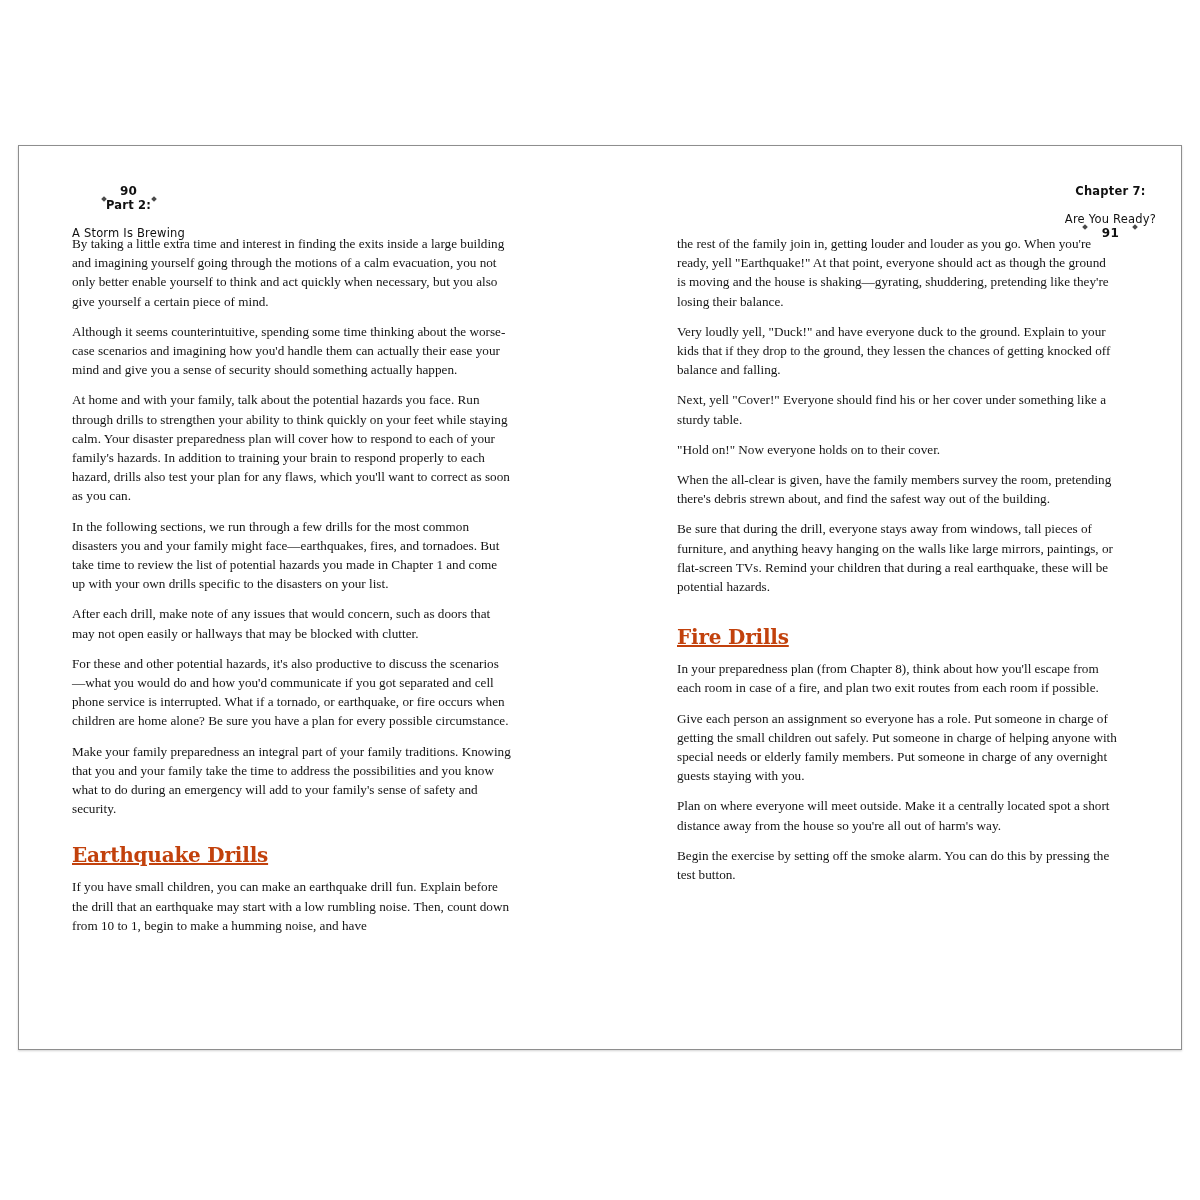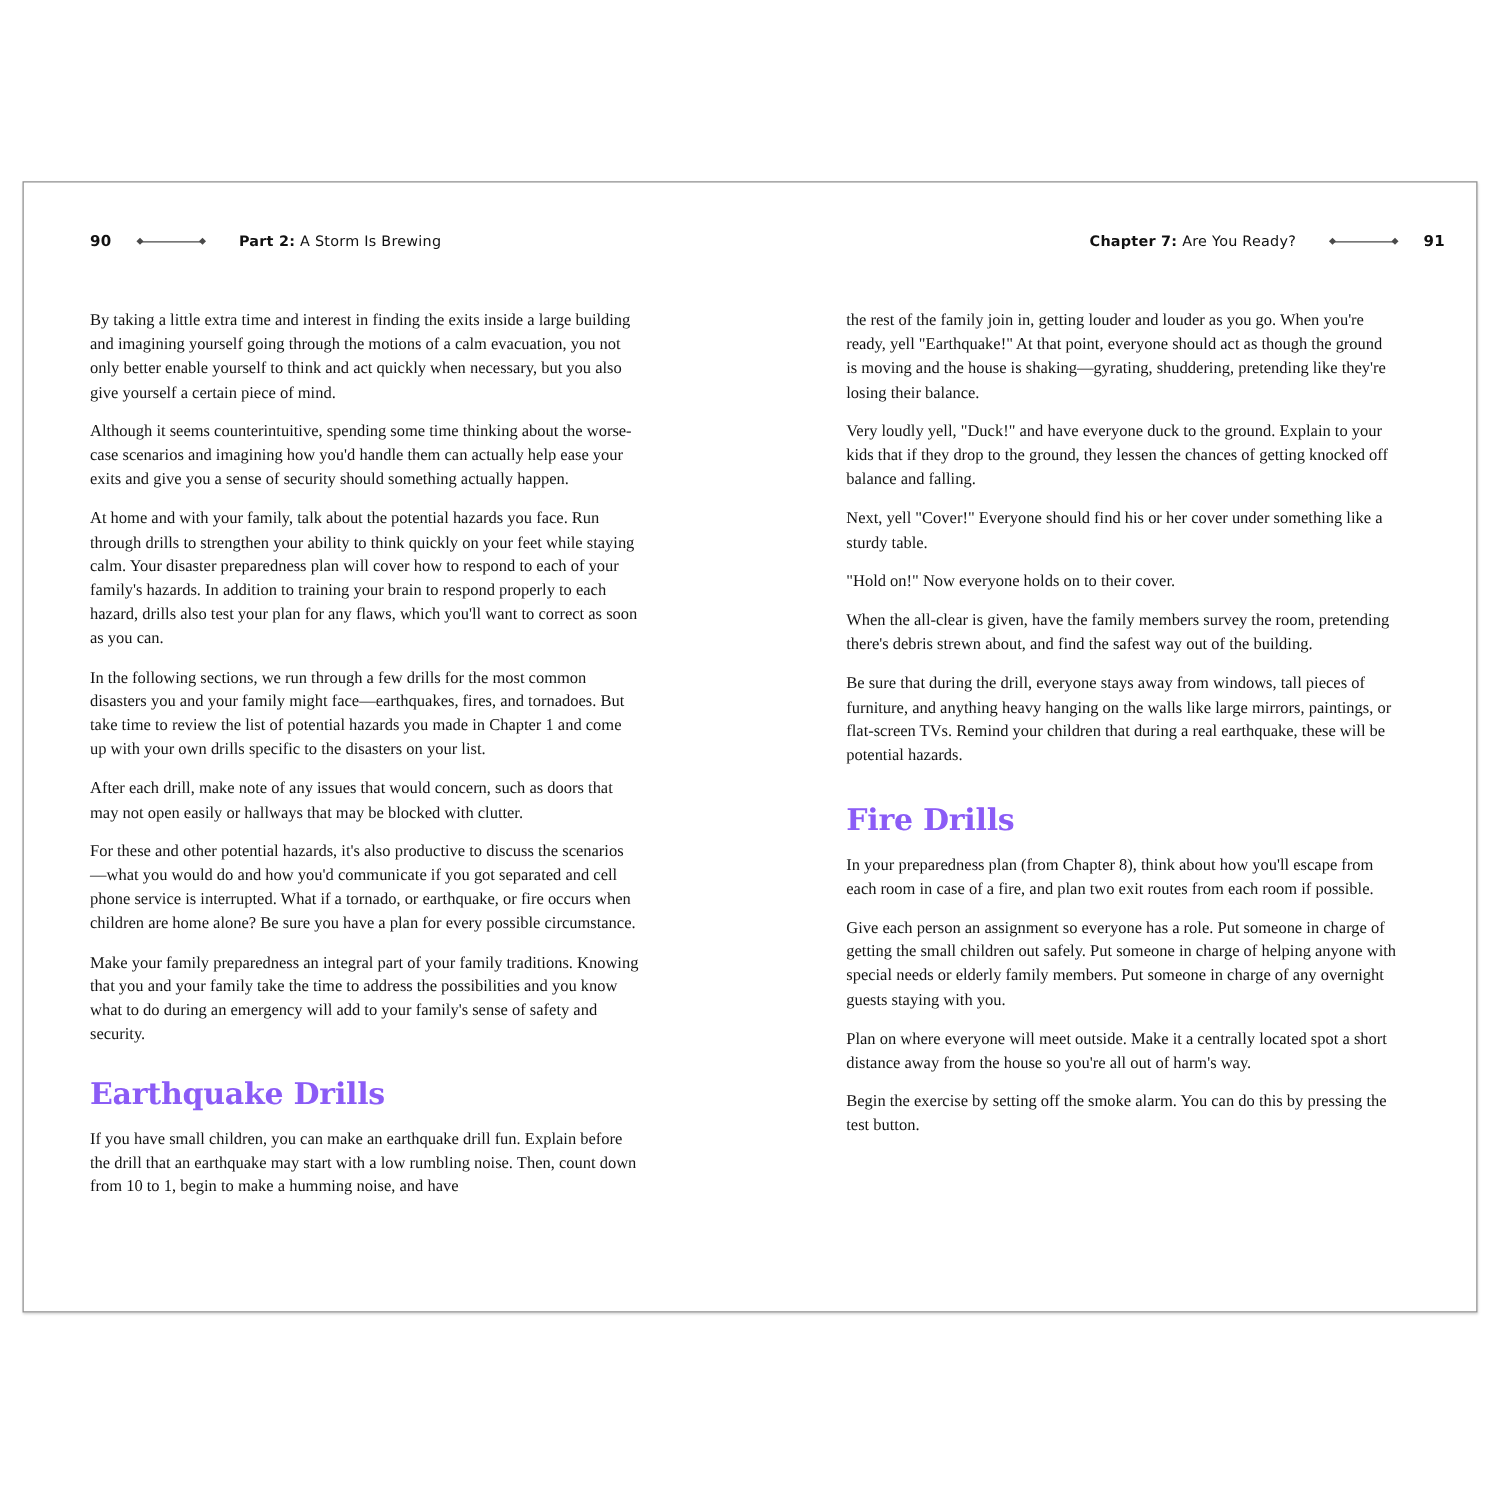--- a/index.html
+++ b/index.html
@@ -40,20 +40,21 @@
     position: absolute;
     top: 38px;
     height: 18px;
     display: flex;
     align-items: center;
     font-family: "DejaVu Sans", sans-serif;
     font-size: 11.5px;
     letter-spacing: 0.2px;
     color: #111111;
     white-space: nowrap;
+    flex-direction: column;
   }
   .running-head.left  { left: 53px;  }
   .running-head.right { right: 53px; }
 
   .folio {
     font-weight: bold;
     font-size: 12px;
   }
 
   .rule {
@@ -86,37 +87,38 @@
   .column {
     position: absolute;
     top: 88px;
     width: 440px;
     color: #121212;
   }
   .page-left  .column { left: 53px; }
   .page-right .column { left: 50px; }
 
   p.body {
-    margin: 12px 0 11px 0;
+    margin: 0 0 11px 0;
     font-family: "Liberation Serif", serif;
     font-size: 13.2px;
     line-height: 1.455;
     text-align: left;
     color: #141414;
     -webkit-font-smoothing: antialiased;
   }
 
   h2.section-heading {
     margin: 26px 0 11px 0;
     font-family: "DejaVu Serif", serif;
     font-weight: bold;
-    font-size: 24px;
+    font-size: 20px;
     line-height: 1.1;
     letter-spacing: -0.2px;
-    color: #8b5cf6;
+    color: #c2410c;
+    text-decoration: underline;
   }
   h2.section-heading.tight-top { margin-top: 30px; }
 </style>
 </head>
 <body>
 
 <div id="book-spread">
 
   <div class="page page-left">
 
@@ -125,21 +127,21 @@
       <span class="gap-sm"></span>
       <span class="rule"></span>
       <span class="gap-md"></span>
       <span class="head-part">Part 2:</span>
       <span>&nbsp;</span>
       <span class="head-rest">A Storm Is Brewing</span>
     </div>
 
     <div class="column">
       <p class="body">By taking a little extra time and interest in finding the exits inside a large building and imagining yourself going through the motions of a calm evacuation, you not only better enable yourself to think and act quickly when necessary, but you also give yourself a certain piece of mind.</p>
-      <p class="body">Although it seems counterintuitive, spending some time thinking about the worse-case scenarios and imagining how you'd handle them can actually help ease your exits and give you a sense of security should something actually happen.</p>
+      <p class="body">Although it seems counterintuitive, spending some time thinking about the worse-case scenarios and imagining how you'd handle them can actually their ease your mind and give you a sense of security should something actually happen.</p>
       <p class="body">At home and with your family, talk about the potential hazards you face. Run through drills to strengthen your ability to think quickly on your feet while staying calm. Your disaster preparedness plan will cover how to respond to each of your family's hazards. In addition to training your brain to respond properly to each hazard, drills also test your plan for any flaws, which you'll want to correct as soon as you can.</p>
       <p class="body">In the following sections, we run through a few drills for the most common disasters you and your family might face—earthquakes, fires, and tornadoes. But take time to review the list of potential hazards you made in Chapter 1 and come up with your own drills specific to the disasters on your list.</p>
       <p class="body">After each drill, make note of any issues that would concern, such as doors that may not open easily or hallways that may be blocked with clutter.</p>
       <p class="body">For these and other potential hazards, it's also productive to discuss the scenarios—what you would do and how you'd communicate if you got separated and cell phone service is interrupted. What if a tornado, or earthquake, or fire occurs when children are home alone? Be sure you have a plan for every possible circumstance.</p>
       <p class="body">Make your family preparedness an integral part of your family traditions. Knowing that you and your family take the time to address the possibilities and you know what to do during an emergency will add to your family's sense of safety and security.</p>
 
       <h2 class="section-heading">Earthquake Drills</h2>
 
       <p class="body">If you have small children, you can make an earthquake drill fun. Explain before the drill that an earthquake may start with a low rumbling noise. Then, count down from 10 to 1, begin to make a humming noise, and have</p>
     </div>

